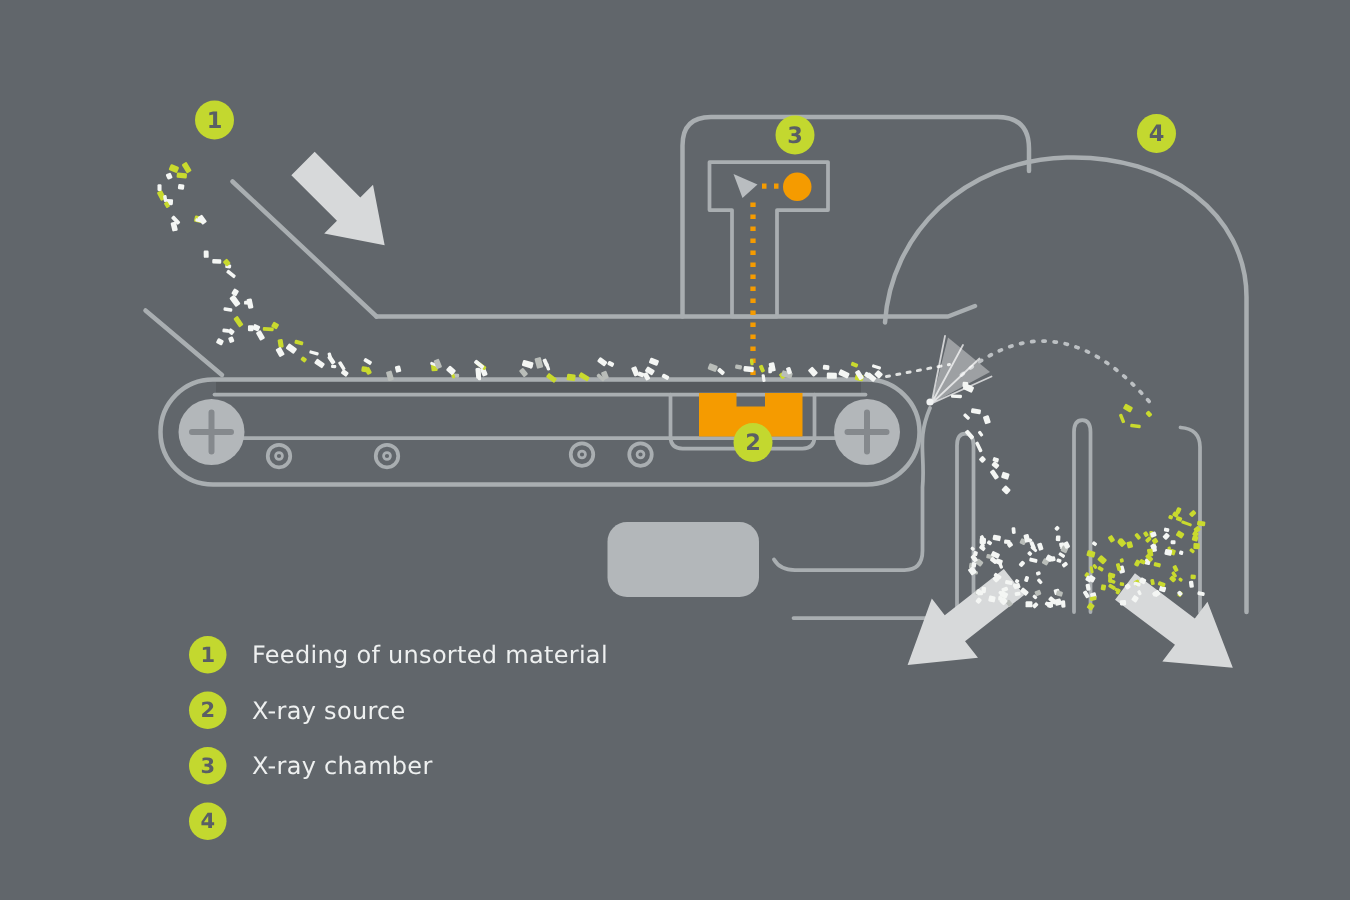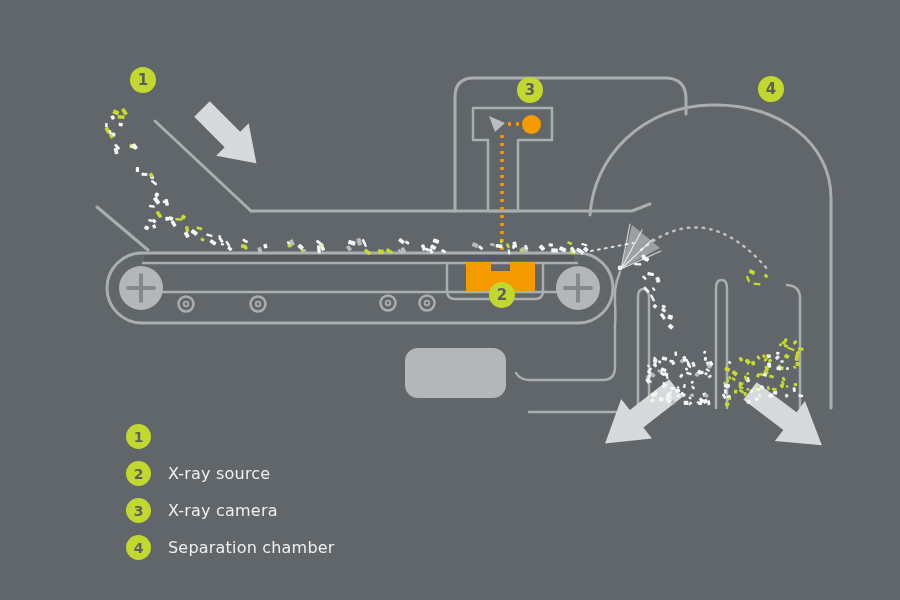--- a/index.html
+++ b/index.html
@@ -412,27 +412,27 @@
   </svg>
 
   <div class="badge" style="left:130px;top:67px">1</div>
   <div class="badge" style="left:489px;top:282px">2</div>
   <div class="badge" style="left:517px;top:77px">3</div>
   <div class="badge" style="left:758px;top:76px">4</div>
 
   <div class="legend">
     <div class="legend-row">
       <span class="legend-badge">1</span>
+      <span class="legend-label">Feeding of unsorted material</span>
     </div>
     <div class="legend-row">
       <span class="legend-badge">2</span>
       <span class="legend-label">X-ray source</span>
     </div>
     <div class="legend-row">
       <span class="legend-badge">3</span>
-      <span class="legend-label">X-ray camera</span>
+      <span class="legend-label">X-ray chamber</span>
     </div>
     <div class="legend-row">
       <span class="legend-badge">4</span>
-      <span class="legend-label">Separation chamber</span>
     </div>
   </div>
 </div>
 
 </body></html>

